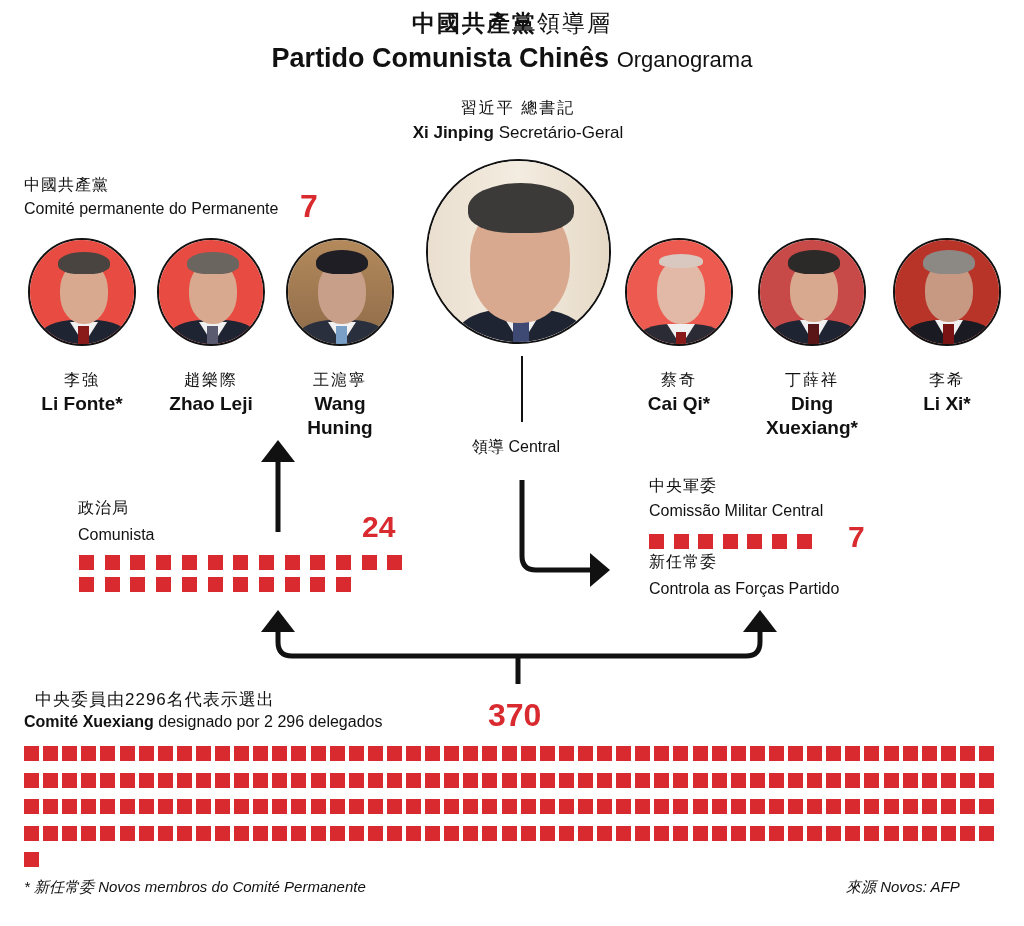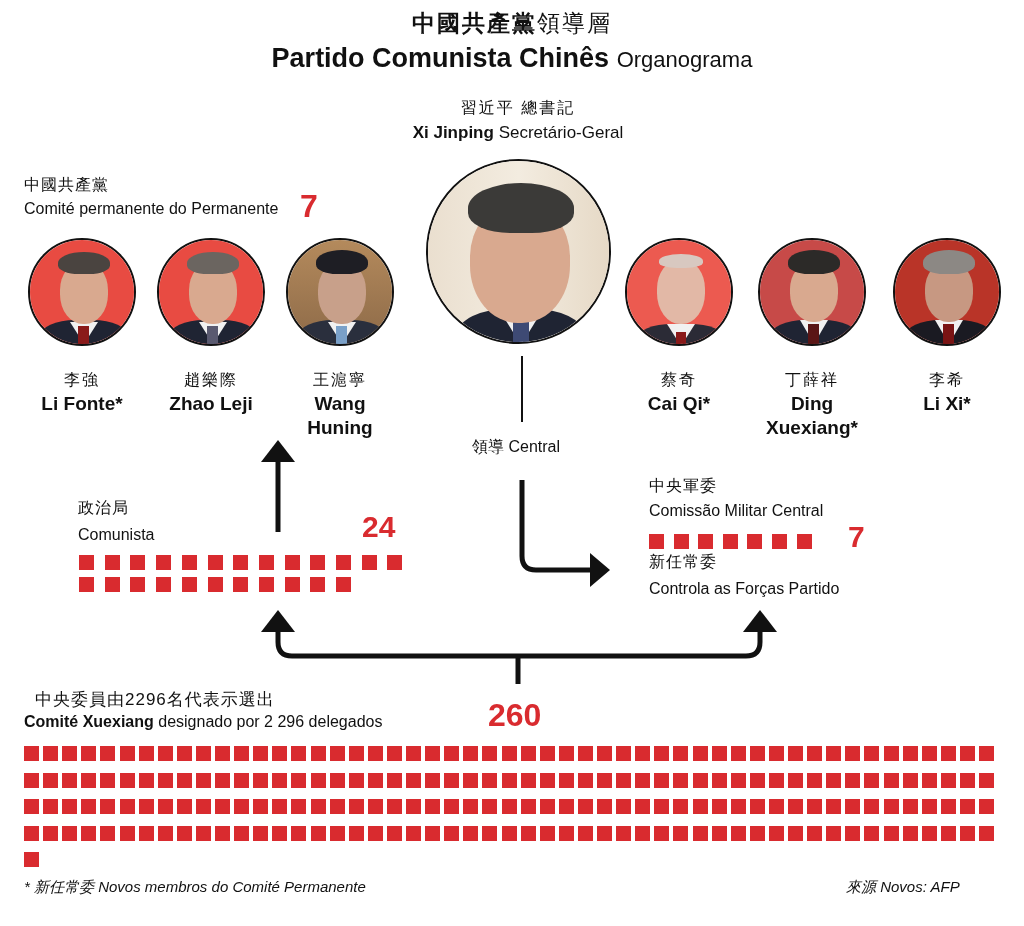--- a/index.html
+++ b/index.html
@@ -209,21 +209,21 @@
     <div class="sq" style="left: 796.6px; top: 534px; width: 15px; height: 15px;"></div>
   </div>
 <div class="abs big-red cmc-count">7</div>
 <div class="abs cmc-cn2">新任常委</div>
 <div class="abs cmc-pt2">Controla as Forças Partido</div>
 
 <div class="abs cc-cn">中央委員由2296名代表示選出</div>
 <div class="abs cc-pt">
   <b>Comité Xuexiang</b><span> designado por 2 296 delegados</span>
 </div>
-<div class="abs big-red cc-count">260</div>
+<div class="abs big-red cc-count">370</div>
 <div id="cc-squares">
     <div class="sq" style="left: 24px; top: 746px; width: 15px; height: 15px;"></div>
     <div class="sq" style="left: 43.1px; top: 746px; width: 15px; height: 15px;"></div>
     <div class="sq" style="left: 62.2px; top: 746px; width: 15px; height: 15px;"></div>
     <div class="sq" style="left: 81.3px; top: 746px; width: 15px; height: 15px;"></div>
     <div class="sq" style="left: 100.4px; top: 746px; width: 15px; height: 15px;"></div>
     <div class="sq" style="left: 119.5px; top: 746px; width: 15px; height: 15px;"></div>
     <div class="sq" style="left: 138.6px; top: 746px; width: 15px; height: 15px;"></div>
     <div class="sq" style="left: 157.7px; top: 746px; width: 15px; height: 15px;"></div>
     <div class="sq" style="left: 176.8px; top: 746px; width: 15px; height: 15px;"></div>

